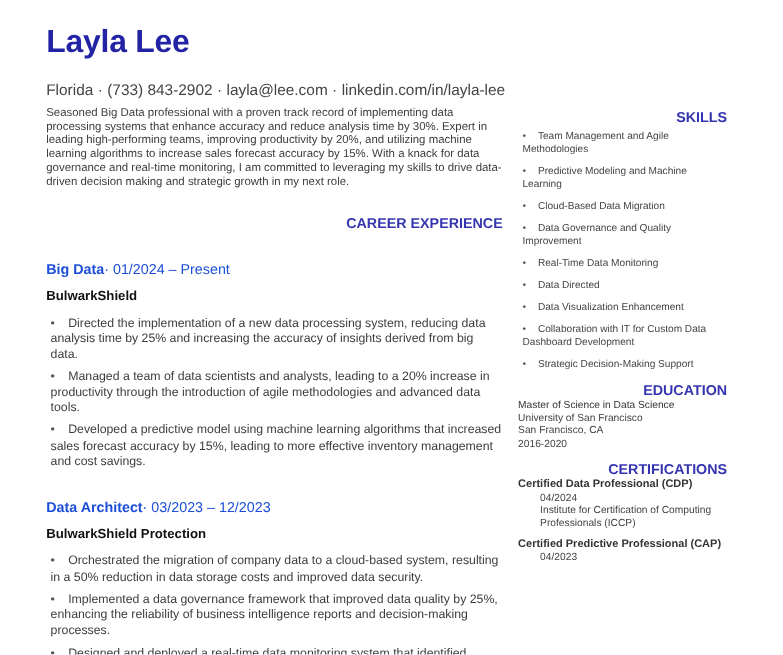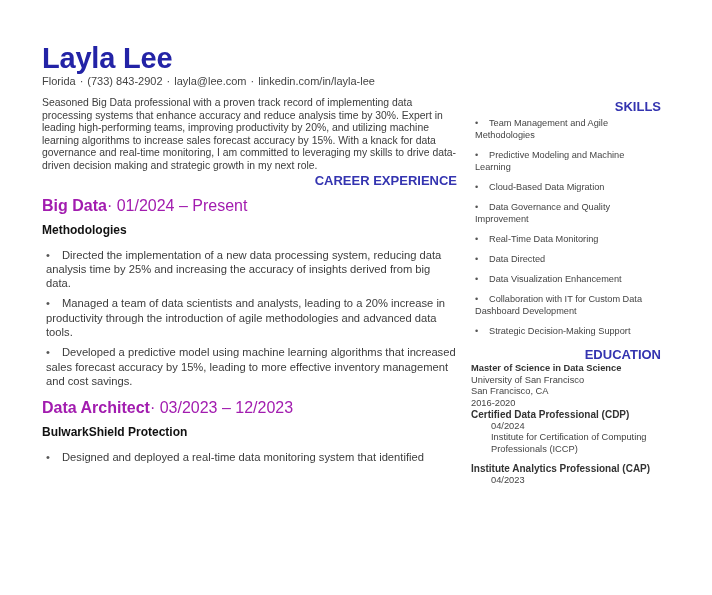--- a/index.html
+++ b/index.html
@@ -16,32 +16,32 @@
       color: #3a3a3a;
     }
     .page {
       position: absolute;
       left: 0; top: 0;
       width: 712px; height: 595px;
       overflow: hidden;
     }
     .name {
       position: absolute;
-      left: 42px; top: 40px;
+      left: 42px; top: 20px;
       font-size: 29px;
       font-weight: bold;
       color: #2323a6;
       letter-spacing: -0.2px;
       margin: 0;
       line-height: 36px;
     }
     .contact {
       position: absolute;
       left: 42px; top: 74px;
-      font-size: 11px;
+      font-size: 14px;
       color: #444;
       line-height: 14px;
       white-space: nowrap;
     }
     .contact .sep { margin: 0 4px; }
     .left {
       position: absolute;
       left: 42px; top: 97px;
       width: 415px;
     }
@@ -53,25 +53,25 @@
     }
     .section-title {
       font-size: 13px;
       color: #3434b0;
       text-transform: uppercase;
       margin: 0;
       line-height: 16px;
       letter-spacing: 0;
       text-align: right;
     }
-    .career-title { }
+    .career-title { margin-top: 22px; }
     .job-head {
-      font-size: 16px;
-      color: #a21caf;
-      margin-top: 9px;
+      font-size: 13px;
+      color: #1d4ed8;
+      margin-top: 26px;
       line-height: 16px;
     }
     .job-head b { font-weight: bold; }
     .company {
       font-size: 12px;
       font-weight: bold;
       color: #111;
       margin-top: 8px;
       line-height: 16px;
     }
@@ -111,21 +111,21 @@
       padding-left: 4px;
     }
     .skills-list li .dot {
       display: inline-block;
       width: 14px;
       color: #555;
     }
     .edu-title { margin-top: 10px; }
     .edu-degree {
       font-size: 9.3px;
-      font-weight: bold;
+      font-weight: normal;
       color: #333;
       line-height: 11.5px;
     }
     .edu-line {
       font-size: 9.3px;
       color: #444;
       line-height: 11.5px;
     }
     .cert-title { margin-top: 10px; }
     .cert {
@@ -157,34 +157,36 @@
 
   <div class="left">
     <p class="summary">Seasoned Big Data professional with a proven track record of implementing data processing systems that enhance accuracy and reduce analysis time by 30%. Expert in leading high-performing teams, improving productivity by 20%, and utilizing machine learning algorithms to increase sales forecast accuracy by 15%. With a knack for data governance and real-time monitoring, I am committed to leveraging my skills to drive data-driven decision making and strategic growth in my next role.</p>
 
     <h2 class="section-title career-title">CAREER EXPERIENCE</h2>
 
     <div class="job">
       <div class="job-head">
         <b>Big Data</b><span>· 01/2024 – Present</span>
       </div>
-      <div class="company">Methodologies</div>
+      <div class="company">BulwarkShield</div>
       <ul class="bullets">
         <li><span class="dot">•</span><span>Directed the implementation of a new data processing system, reducing data analysis time by 25% and increasing the accuracy of insights derived from big data.</span></li>
         <li><span class="dot">•</span><span>Managed a team of data scientists and analysts, leading to a 20% increase in productivity through the introduction of agile methodologies and advanced data tools.</span></li>
         <li><span class="dot">•</span><span>Developed a predictive model using machine learning algorithms that increased sales forecast accuracy by 15%, leading to more effective inventory management and cost savings.</span></li>
       </ul>
     </div>
 
     <div class="job">
       <div class="job-head">
         <b>Data Architect</b><span>· 03/2023 – 12/2023</span>
       </div>
       <div class="company">BulwarkShield Protection</div>
       <ul class="bullets">
+        <li><span class="dot">•</span><span>Orchestrated the migration of company data to a cloud-based system, resulting in a 50% reduction in data storage costs and improved data security.</span></li>
+        <li><span class="dot">•</span><span>Implemented a data governance framework that improved data quality by 25%, enhancing the reliability of business intelligence reports and decision-making processes.</span></li>
         <li><span class="dot">•</span><span>Designed and deployed a real-time data monitoring system that identified</span></li>
       </ul>
     </div>
   </div>
 
   <div class="right">
     <h2 class="section-title">SKILLS</h2>
     <ul class="skills-list">
       <li><span class="dot">•</span><span>Team Management and Agile Methodologies</span></li>
       <li><span class="dot">•</span><span>Predictive Modeling and Machine Learning</span></li>
@@ -198,24 +200,25 @@
     </ul>
 
     <h2 class="section-title edu-title">EDUCATION</h2>
     <div class="edu">
       <div class="edu-degree">Master of Science in Data Science</div>
       <div class="edu-line">University of San Francisco</div>
       <div class="edu-line">San Francisco, CA</div>
       <div class="edu-line">2016-2020</div>
     </div>
 
+    <h2 class="section-title cert-title">CERTIFICATIONS</h2>
     <div class="cert">
       <div class="cert-name">Certified Data Professional (CDP)</div>
       <div class="cert-line">04/2024</div>
       <div class="cert-line">Institute for Certification of Computing Professionals (ICCP)</div>
     </div>
     <div class="cert">
-      <div class="cert-name">Institute Analytics Professional (CAP)</div>
+      <div class="cert-name">Certified Predictive Professional (CAP)</div>
       <div class="cert-line">04/2023</div>
     </div>
   </div>
 
 </div>
 
 </body></html>

